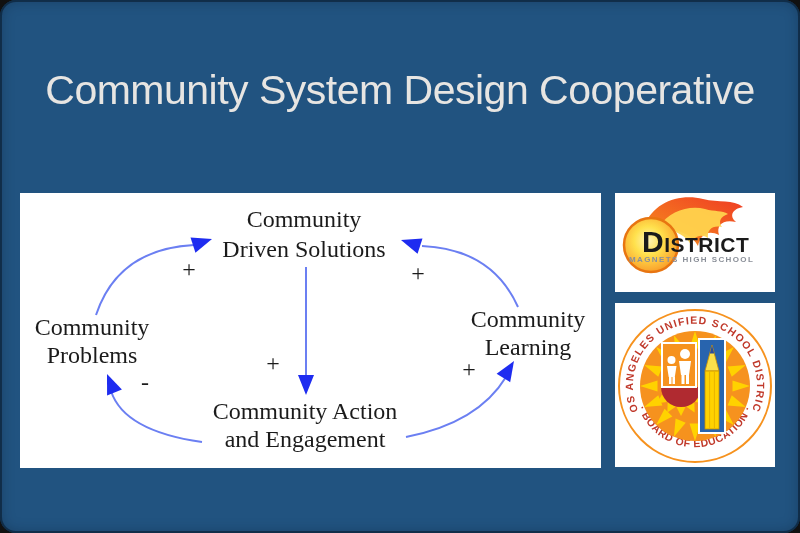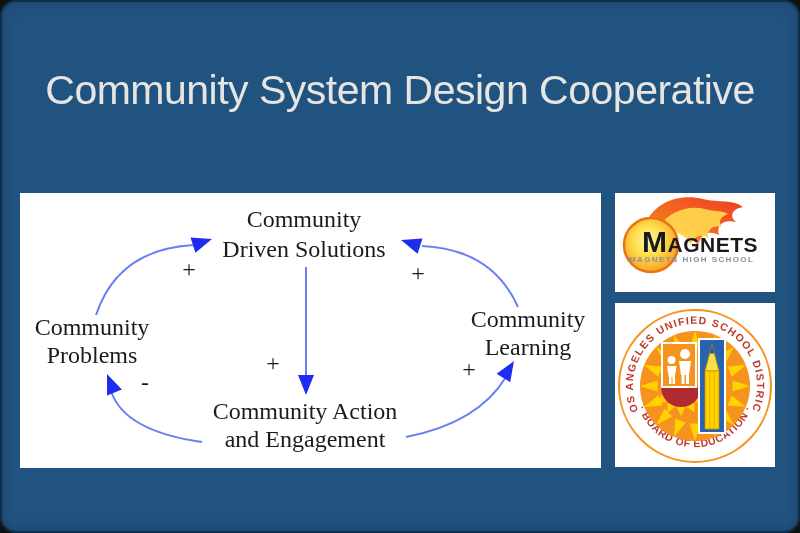--- a/index.html
+++ b/index.html
@@ -121,21 +121,21 @@
         </linearGradient>
       </defs>
       <path fill="url(#flameGrad)" d="M 30 32 C 38 10 64 0 88 6 C 104 10 118 6 128 14
                C 117 16 114 23 121 29 C 108 26 101 32 104 42
                C 93 36 85 42 83 53 C 76 40 58 34 46 38 Z"></path>
       <path fill="#FFD34D" opacity="0.95" d="M 44 34 C 54 18 74 12 90 16 C 100 19 107 17 113 21
                C 105 24 103 29 107 34 C 97 32 92 37 93 45
                C 85 40 78 44 76 52 C 71 42 57 36 49 38 Z"></path>
       <circle cx="36" cy="52" r="27" fill="url(#ballGrad)" stroke="#E87511" stroke-width="2.5"></circle>
     </svg>
-    <div class="dmhs-word">MAGNETS</div>
+    <div class="dmhs-word">DISTRICT</div>
     <div class="dmhs-sub">MAGNETS HIGH SCHOOL</div>
   </div>
 
   <div class="panel lausd-panel">
     <svg width="160" height="164" viewBox="0 0 160 164">
       <defs>
         <path id="arcTop" d="M 22.5 106 A 62 62 0 1 1 137.5 106" fill="none"></path>
         <path id="arcBot" d="M 23 103 A 60 60 0 0 0 137 103" fill="none"></path>
       </defs>
 

